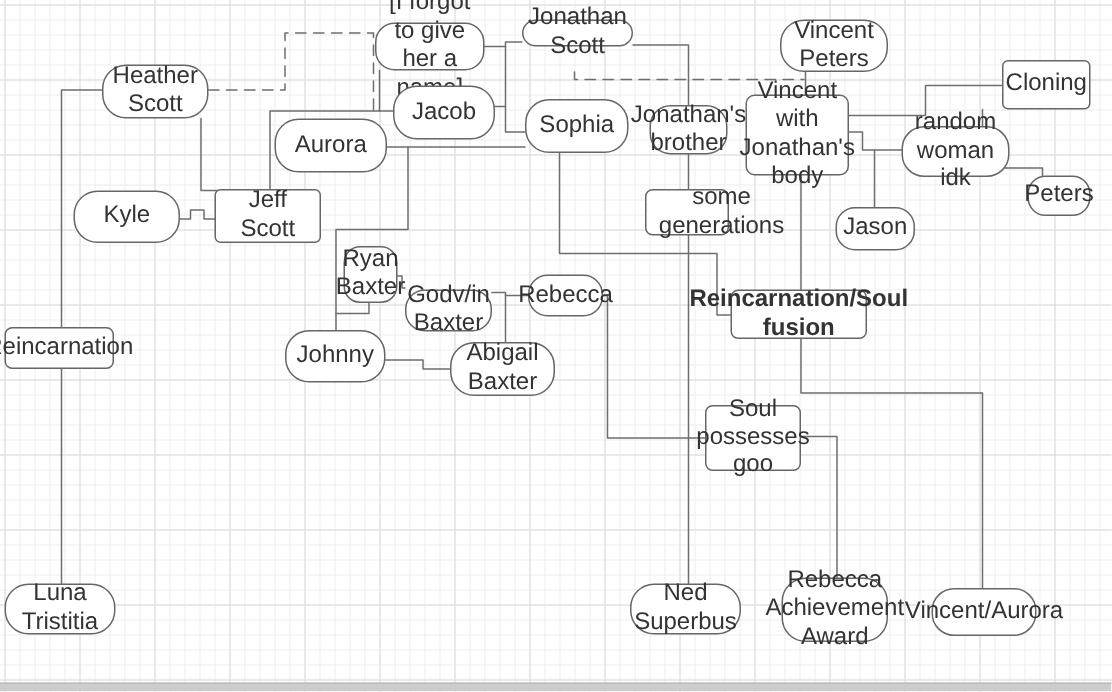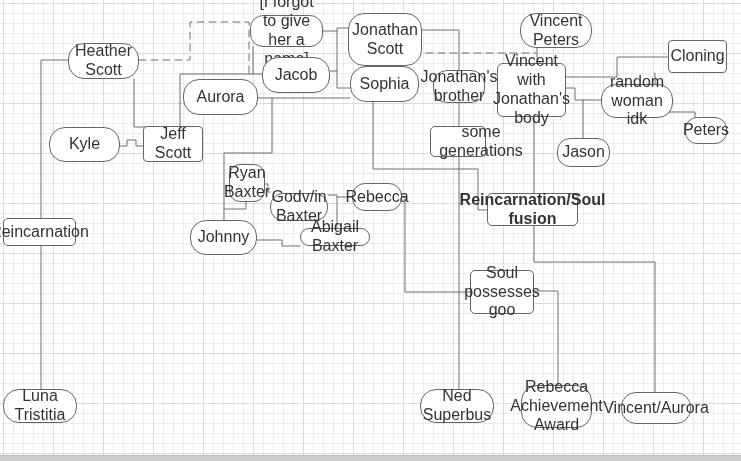--- a/index.html
+++ b/index.html
@@ -69,47 +69,47 @@
       <polyline points="534,117 534,193" stroke="#6e6e6e"></polyline>
       <polyline points="373,102 373,169 478,169 478,210 487,210" stroke="#6e6e6e"></polyline>
       <polyline points="534,226 534,262 655,262 655,392" stroke="#6e6e6e"></polyline>
       <polyline points="534,291 558,291 558,385" stroke="#6e6e6e"></polyline>
       <polyline points="402,197 405,197 405,292 470,292" stroke="#6e6e6e"></polyline>
     </svg>
   <div id="nodes">
       <div class="node" style="left: 68px; top: 43px; width: 71px; height: 36px; border-radius: 16px; border: 1px solid rgb(102, 102, 102); color: rgb(51, 51, 51);">Heather Scott</div>
       <div class="node" style="left: 250px; top: 15px; width: 73px; height: 32px; border-radius: 13px; border: 1px solid rgb(102, 102, 102); color: rgb(51, 51, 51);">[I forgot to give
 her a name]</div>
-      <div class="node" style="left: 348px; top: 13px; width: 74px; height: 53px; border-radius: 16px; border: 1px solid rgb(102, 102, 102); color: rgb(51, 51, 51);">Jonathan Scott</div>
+      <div class="node" style="left: 348px; top: 13px; width: 74px; height: 18px; border-radius: 16px; border: 1px solid rgb(102, 102, 102); color: rgb(51, 51, 51);">Jonathan Scott</div>
       <div class="node" style="left: 520px; top: 13px; width: 72px; height: 35px; border-radius: 16px; border: 1px solid rgb(102, 102, 102); color: rgb(51, 51, 51);">Vincent Peters</div>
       <div class="node" style="left: 668px; top: 40px; width: 59px; height: 33px; border-radius: 4px; border: 1px solid rgb(102, 102, 102); color: rgb(51, 51, 51);">Cloning</div>
       <div class="node" style="left: 262px; top: 57px; width: 68px; height: 36px; border-radius: 16px; border: 1px solid rgb(102, 102, 102); color: rgb(51, 51, 51);">Jacob</div>
       <div class="node" style="left: 350px; top: 66px; width: 69px; height: 36px; border-radius: 16px; border: 1px solid rgb(102, 102, 102); color: rgb(51, 51, 51);">Sophia</div>
       <div class="node" style="left: 433px; top: 70px; width: 52px; height: 33px; border-radius: 14px; border: 1px solid rgb(102, 102, 102); color: rgb(51, 51, 51);">Jonathan's
 brother</div>
       <div class="node" style="left: 497px; top: 63px; width: 69px; height: 54px; border-radius: 6px; border: 1px solid rgb(102, 102, 102); color: rgb(51, 51, 51);">Vincent with
 Jonathan's
 body</div>
       <div class="node" style="left: 183px; top: 79px; width: 75px; height: 36px; border-radius: 16px; border: 1px solid rgb(102, 102, 102); color: rgb(51, 51, 51);">Aurora</div>
       <div class="node" style="left: 601px; top: 84px; width: 72px; height: 34px; border-radius: 15px; border: 1px solid rgb(102, 102, 102); color: rgb(51, 51, 51);">random
 woman idk</div>
       <div class="node" style="left: 685px; top: 117px; width: 42px; height: 27px; border-radius: 12px; border: 1px solid rgb(102, 102, 102); color: rgb(51, 51, 51);">Peters</div>
       <div class="node" style="left: 49px; top: 127px; width: 71px; height: 35px; border-radius: 16px; border: 1px solid rgb(102, 102, 102); color: rgb(51, 51, 51);">Kyle</div>
-      <div class="node" style="left: 143px; top: 126px; width: 60px; height: 36px; border-radius: 4px; border: 1px solid rgb(102, 102, 102); color: rgb(51, 51, 51);">Jeff Scott</div>
+      <div class="node" style="left: 143px; top: 126px; width: 71px; height: 36px; border-radius: 4px; border: 1px solid rgb(102, 102, 102); color: rgb(51, 51, 51);">Jeff Scott</div>
       <div class="node" style="left: 430px; top: 126px; width: 56px; height: 31px; border-radius: 5px; border: 1px solid rgb(102, 102, 102); color: rgb(51, 51, 51); padding-left: 48px;">some
 generations</div>
       <div class="node" style="left: 557px; top: 138px; width: 53px; height: 29px; border-radius: 13px; border: 1px solid rgb(102, 102, 102); color: rgb(51, 51, 51);">Jason</div>
       <div class="node" style="left: 3px; top: 218px; width: 73px; height: 28px; border-radius: 5px; border: 1px solid rgb(102, 102, 102); color: rgb(51, 51, 51);">Reincarnation</div>
       <div class="node" style="left: 229px; top: 164px; width: 36px; height: 38px; border-radius: 11px; border: 1px solid rgb(102, 102, 102); color: rgb(51, 51, 51);">Ryan
 Baxter</div>
       <div class="node" style="left: 270px; top: 193px; width: 58px; height: 28px; border-radius: 13px; border: 1px solid rgb(102, 102, 102); color: rgb(51, 51, 51);">Godv/in
 Baxter</div>
       <div class="node" style="left: 352px; top: 183px; width: 50px; height: 28px; border-radius: 13px; border: 1px solid rgb(102, 102, 102); color: rgb(51, 51, 51);">Rebecca</div>
       <div class="node" style="left: 190px; top: 220px; width: 67px; height: 35px; border-radius: 16px; border: 1px solid rgb(102, 102, 102); color: rgb(51, 51, 51);">Johnny</div>
-      <div class="node" style="left: 300px; top: 228px; width: 70px; height: 18px; border-radius: 16px; border: 1px solid rgb(102, 102, 102); color: rgb(51, 51, 51);">Abigail Baxter</div>
+      <div class="node" style="left: 300px; top: 228px; width: 70px; height: 36px; border-radius: 16px; border: 1px solid rgb(102, 102, 102); color: rgb(51, 51, 51);">Abigail Baxter</div>
       <div class="node" style="left: 487px; top: 193px; width: 91px; height: 33px; border-radius: 5px; border: 1px solid rgb(102, 102, 102); color: rgb(51, 51, 51); font-weight: bold;">Reincarnation/Soul
 fusion</div>
       <div class="node" style="left: 470px; top: 270px; width: 64px; height: 44px; border-radius: 5px; border: 1px solid rgb(102, 102, 102); color: rgb(51, 51, 51);">Soul
 possesses
 goo</div>
       <div class="node" style="left: 3px; top: 389px; width: 74px; height: 34px; border-radius: 16px; border: 1px solid rgb(102, 102, 102); color: rgb(51, 51, 51);">Luna Tristitia</div>
       <div class="node" style="left: 420px; top: 389px; width: 74px; height: 34px; border-radius: 16px; border: 1px solid rgb(102, 102, 102); color: rgb(51, 51, 51);">Ned Superbus</div>
       <div class="node" style="left: 521px; top: 385px; width: 71px; height: 43px; border-radius: 16px; border: 1px solid rgb(102, 102, 102); color: rgb(51, 51, 51);">Rebecca
 Achievement
 Award</div>

